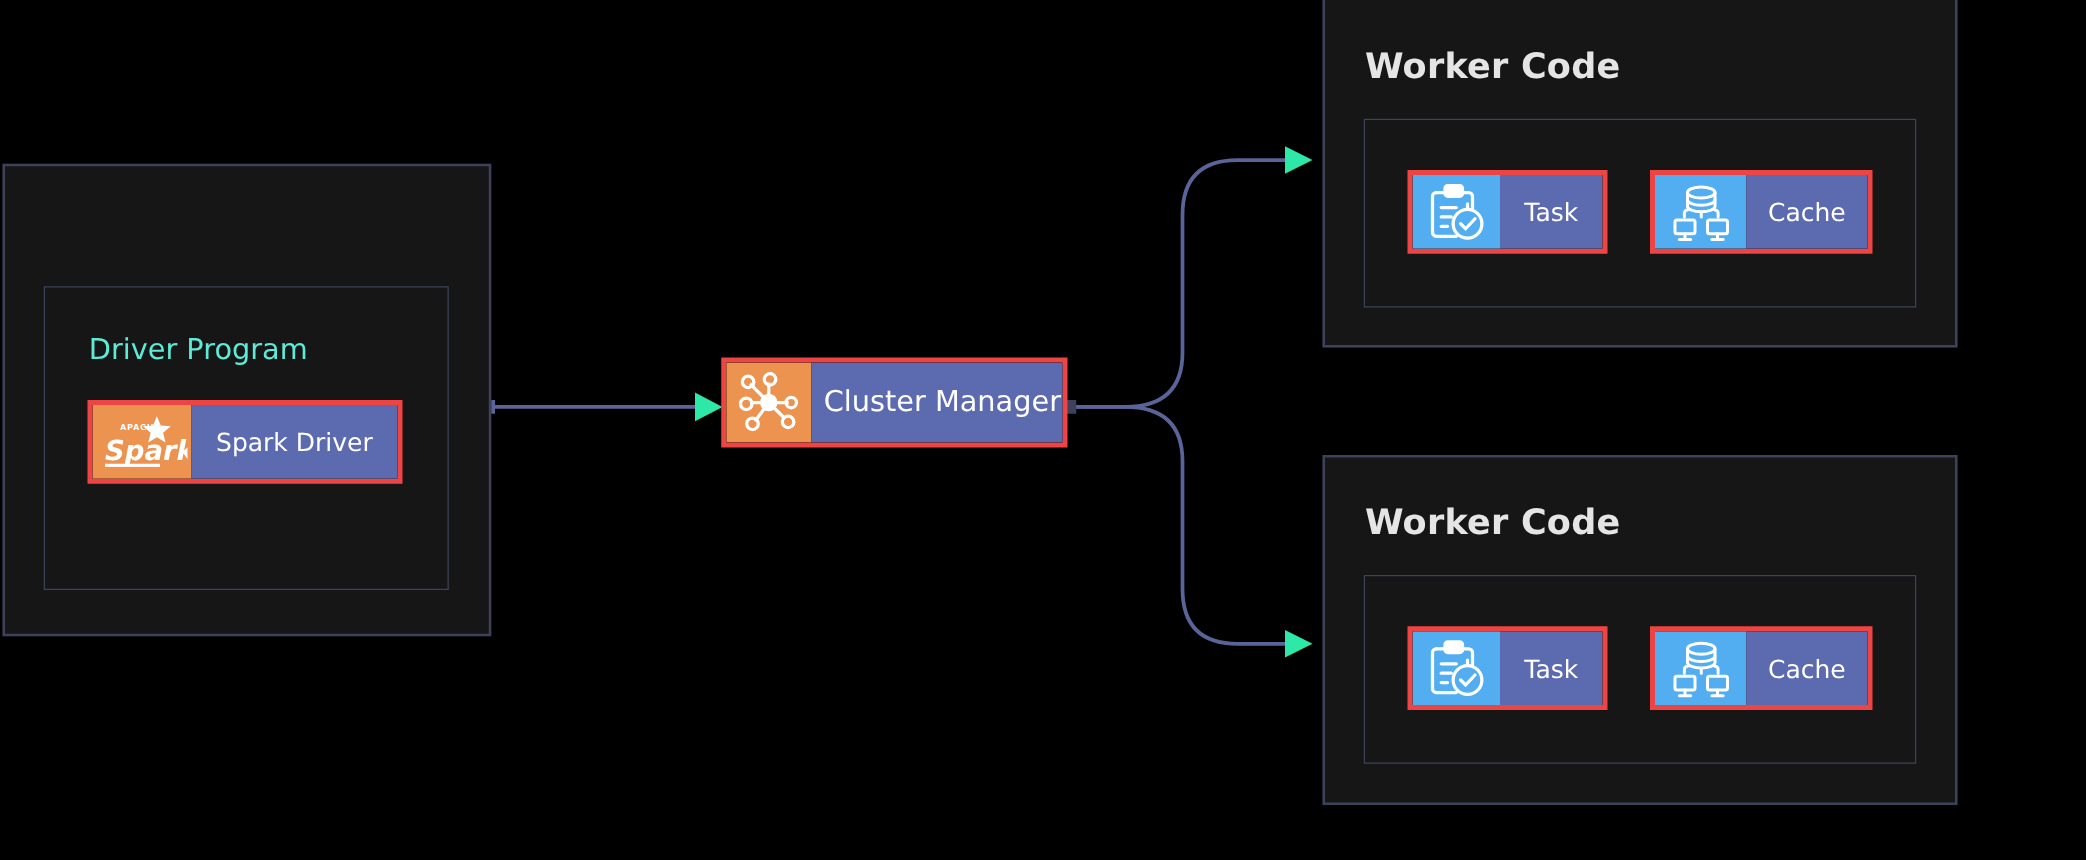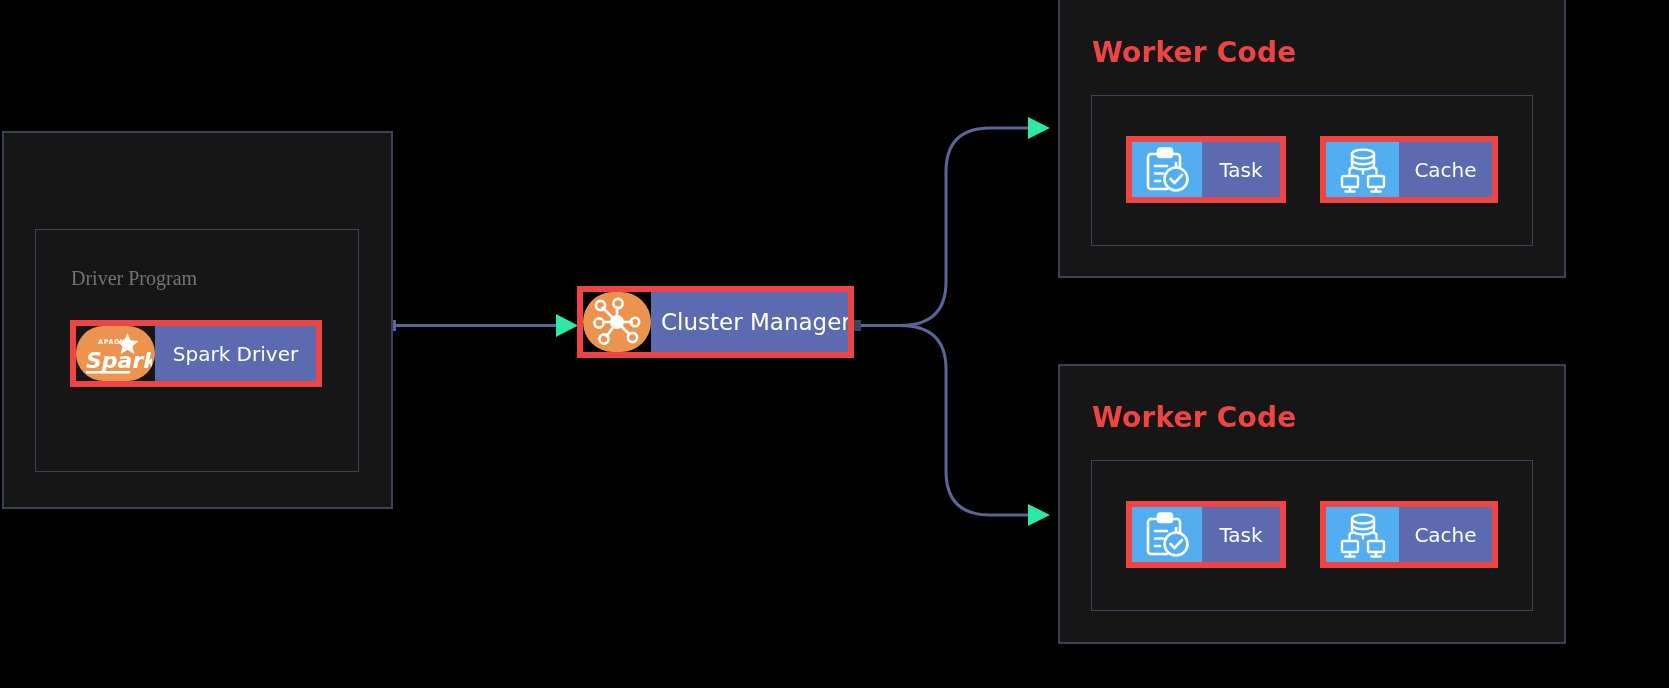--- a/index.html
+++ b/index.html
@@ -19,58 +19,57 @@
     box-sizing:border-box;
   }
   .inner-node{
     position:absolute;
     background:#161616;
     border:1.5px solid #3c4259;
     box-sizing:border-box;
   }
   .group-title{
     position:absolute;
-    color:#ef4444;
+    color:#e5e5e5;
     font-weight:bold;
     font-size:28px;
     letter-spacing:0.2px;
     white-space:nowrap;
   }
   .sub-title{
     position:absolute;
-    color:#737373;
+    color:#5eead4;
     font-weight:normal;
-    font-size:20px;
+    font-size:23px;
     white-space:nowrap;
-    font-family:Liberation Serif, serif;
   }
 
   
   .chip{
     position:absolute;
     display:flex;
     align-items:stretch;
-    border:6px solid #ef4444;
+    border:4px solid #ef4444;
     box-sizing:border-box;
     overflow:hidden;
   }
   .chip-icon{
     display:flex;align-items:center;justify-content:center;
     flex:0 0 auto;
   }
   .chip-label{
     flex:1 1 auto;
     display:flex;align-items:center;justify-content:center;
     color:#ffffff;
     font-size:20px;
     background:#5C6BB0;
     padding:0 10px;
     white-space:nowrap;
   }
-  .chip-icon.orange{background:#ED9350;border-radius:30px;}
+  .chip-icon.orange{background:#ED9350;}
   .chip-icon.blue{background:#52AEF0;}
 
   .chip svg{display:block;}
 
   
   .edges{position:absolute;left:0;top:0;width:1669px;height:688px;pointer-events:none;}
 </style>
 </head>
 <body>
 

